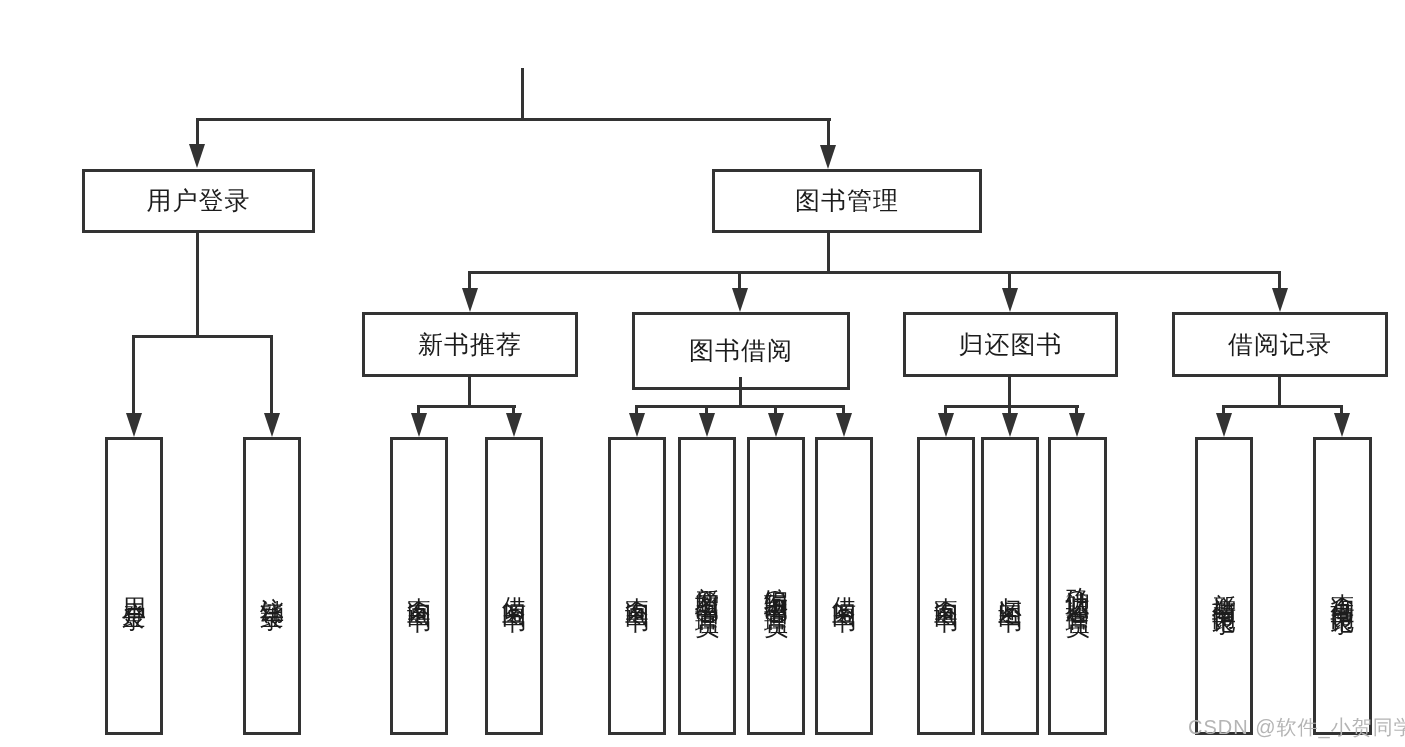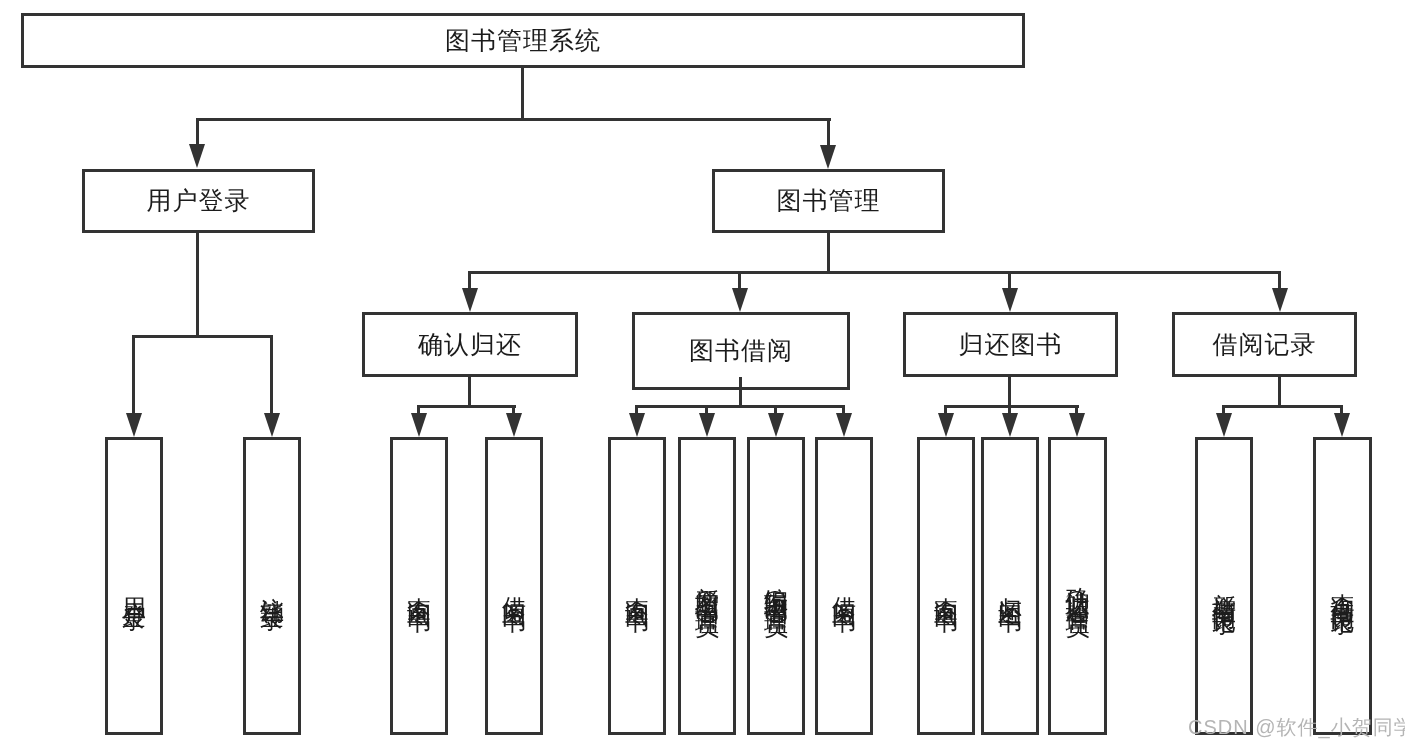--- a/index.html
+++ b/index.html
@@ -47,33 +47,32 @@
     color:#b5b5b5;
     letter-spacing:1px;
     white-space:nowrap;
   }
 </style>
 </head>
 <body>
 
 <div id="canvas">
 
-  <div class="node" style="left:21px;top:13px;width:1004px;height:55px">图书管理系统</div>
 
   <div class="node" style="left:82px;top:169px;width:233px;height:64px">用户登录</div>
 
-  <div class="node" style="left:712px;top:169px;width:233px;height:64px">图书管理</div>
+  <div class="node" style="left:712px;top:169px;width:270px;height:64px">图书管理</div>
 
-  <div class="node" style="left:362px;top:312px;width:216px;height:65px">确认归还</div>
+  <div class="node" style="left:362px;top:312px;width:216px;height:65px">新书推荐</div>
 
   <div class="node" style="left:632px;top:312px;width:218px;height:78px">图书借阅</div>
 
   <div class="node" style="left:903px;top:312px;width:215px;height:65px">归还图书</div>
 
-  <div class="node" style="left:1172px;top:312px;width:185px;height:65px">借阅记录</div>
+  <div class="node" style="left:1172px;top:312px;width:216px;height:65px">借阅记录</div>
 
   <div class="node vert" style="left:105px;top:437px;width:58px;height:298px">用户登录</div>
 
   <div class="node vert" style="left:243px;top:437px;width:58px;height:298px">注销登录</div>
 
   <div class="node vert" style="left:390px;top:437px;width:58px;height:298px">查询图书</div>
 
   <div class="node vert" style="left:485px;top:437px;width:58px;height:298px">借阅图书</div>
 
   <div class="node vert" style="left:608px;top:437px;width:58px;height:298px">查询图书</div>

